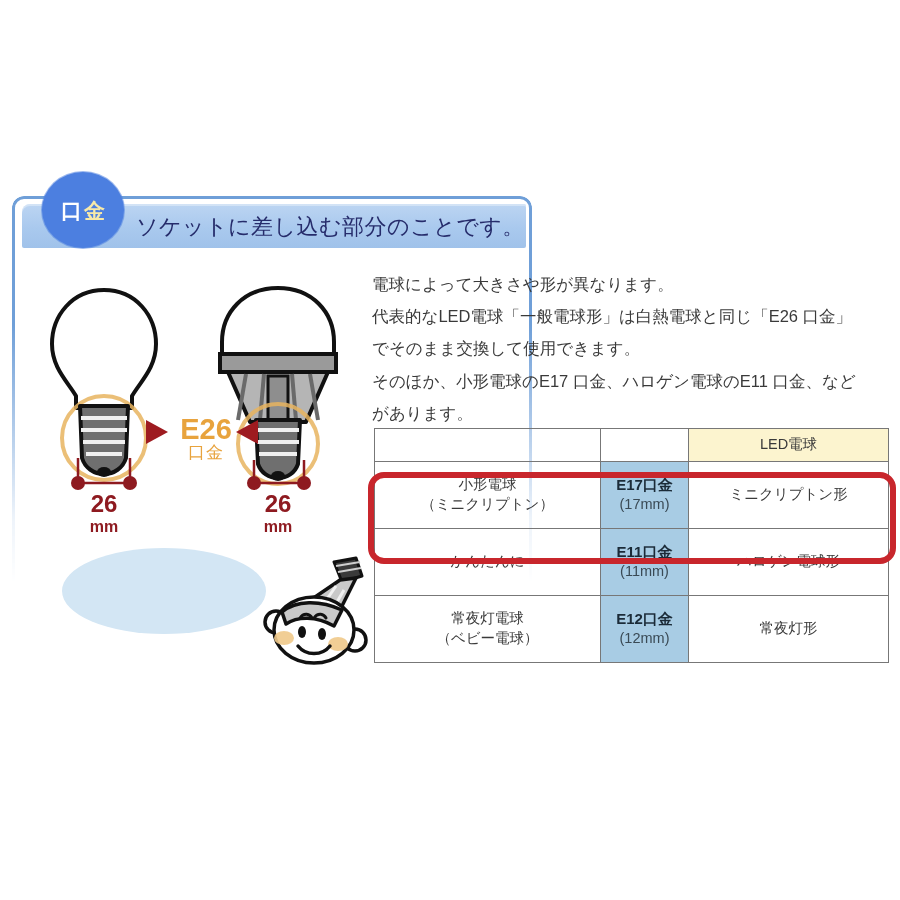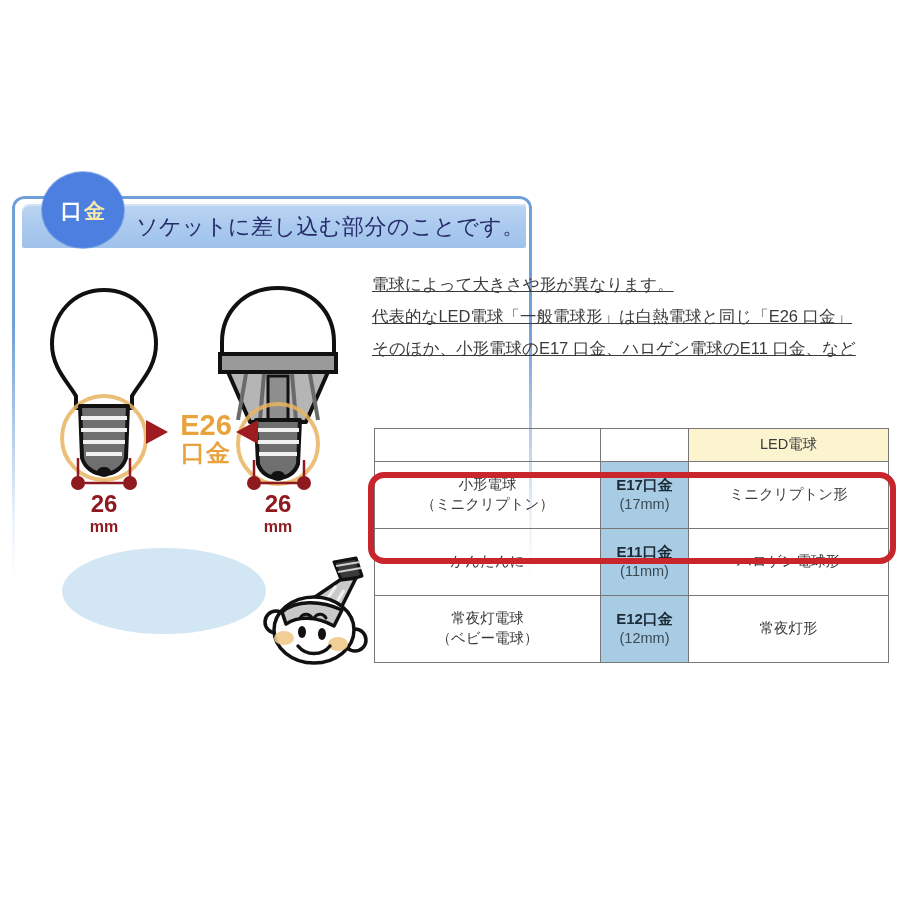--- a/index.html
+++ b/index.html
@@ -106,22 +106,22 @@
     justify-content: center;
     line-height: 1.02;
   }
   .e26-line1 {
     font-size: 29px;
     font-weight: bold;
     color: #e8a33d;
     letter-spacing: 0px;
   }
   .e26-line2 {
-    font-size: 24px;
-    font-weight: bold;
+    font-size: 17px;
+    font-weight: normal;
     color: #e8a33d;
     letter-spacing: 1px;
   }
 
   
   .bubble {
     position: absolute;
     left: 62px;
     top: 548px;
     width: 204px;
@@ -141,21 +141,20 @@
 
   
   .body-text {
     position: absolute;
     left: 372px;
     top: 268px;
     width: 520px;
     font-size: 16.5px;
     line-height: 1.95;
     color: #3a3a3a;
-    text-decoration: underline;
   }
   .body-text div { white-space: nowrap; }
 
   
   .tbl-wrap {
     position: absolute;
     left: 374px;
     top: 428px;
     width: 514px;
   }
@@ -328,21 +327,23 @@
 
     <path d="M42 90 C 50 100 66 100 74 90" fill="none" stroke="#111111" stroke-width="3.5" stroke-linecap="round"></path>
 
     <path d="M44 62 C 48 56 54 58 56 62" fill="none" stroke="#111111" stroke-width="3" stroke-linecap="round"></path>
     <path d="M58 62 C 62 56 68 58 70 62" fill="none" stroke="#111111" stroke-width="3" stroke-linecap="round"></path>
   </svg>
 
   <div class="body-text">
     <div>電球によって大きさや形が異なります。</div>
     <div>代表的なLED電球「一般電球形」は白熱電球と同じ「E26 口金」</div>
+    <div>でそのまま交換して使用できます。</div>
     <div>そのほか、小形電球のE17 口金、ハロゲン電球のE11 口金、など</div>
+    <div>があります。</div>
   </div>
 
   <div class="tbl-wrap">
     <table class="spec">
       <colgroup>
         <col class="col-a">
           <col class="col-b">
           <col class="col-c">
       </colgroup>
       <thead>

